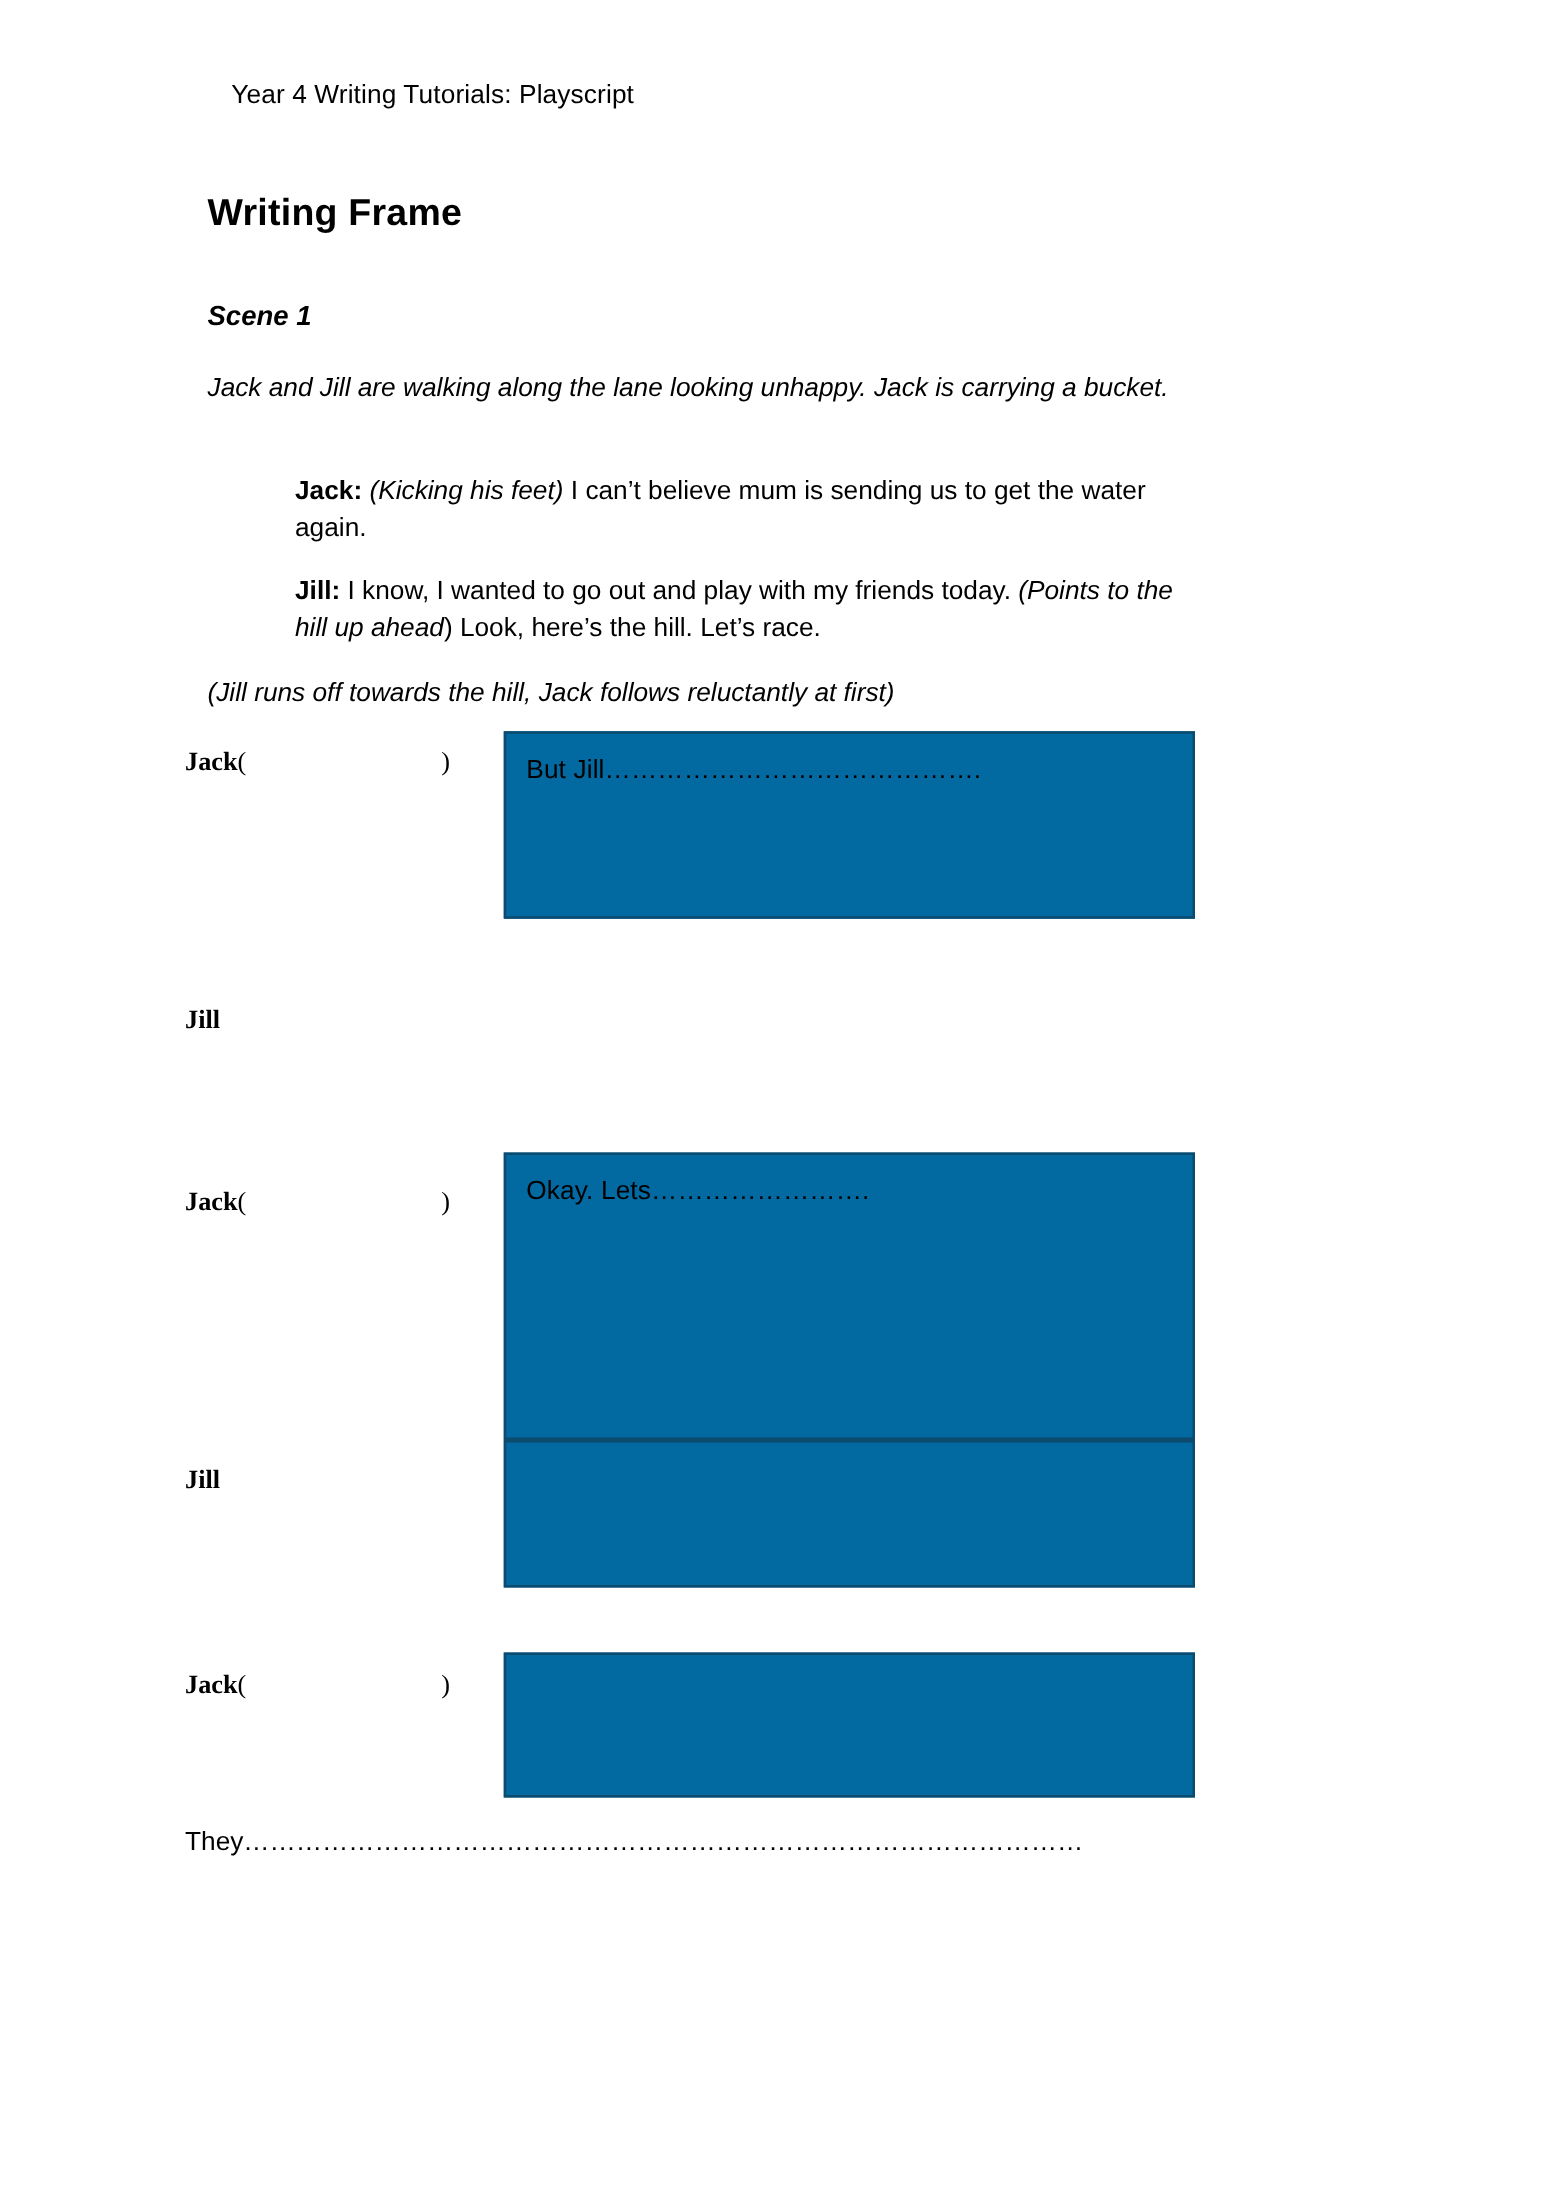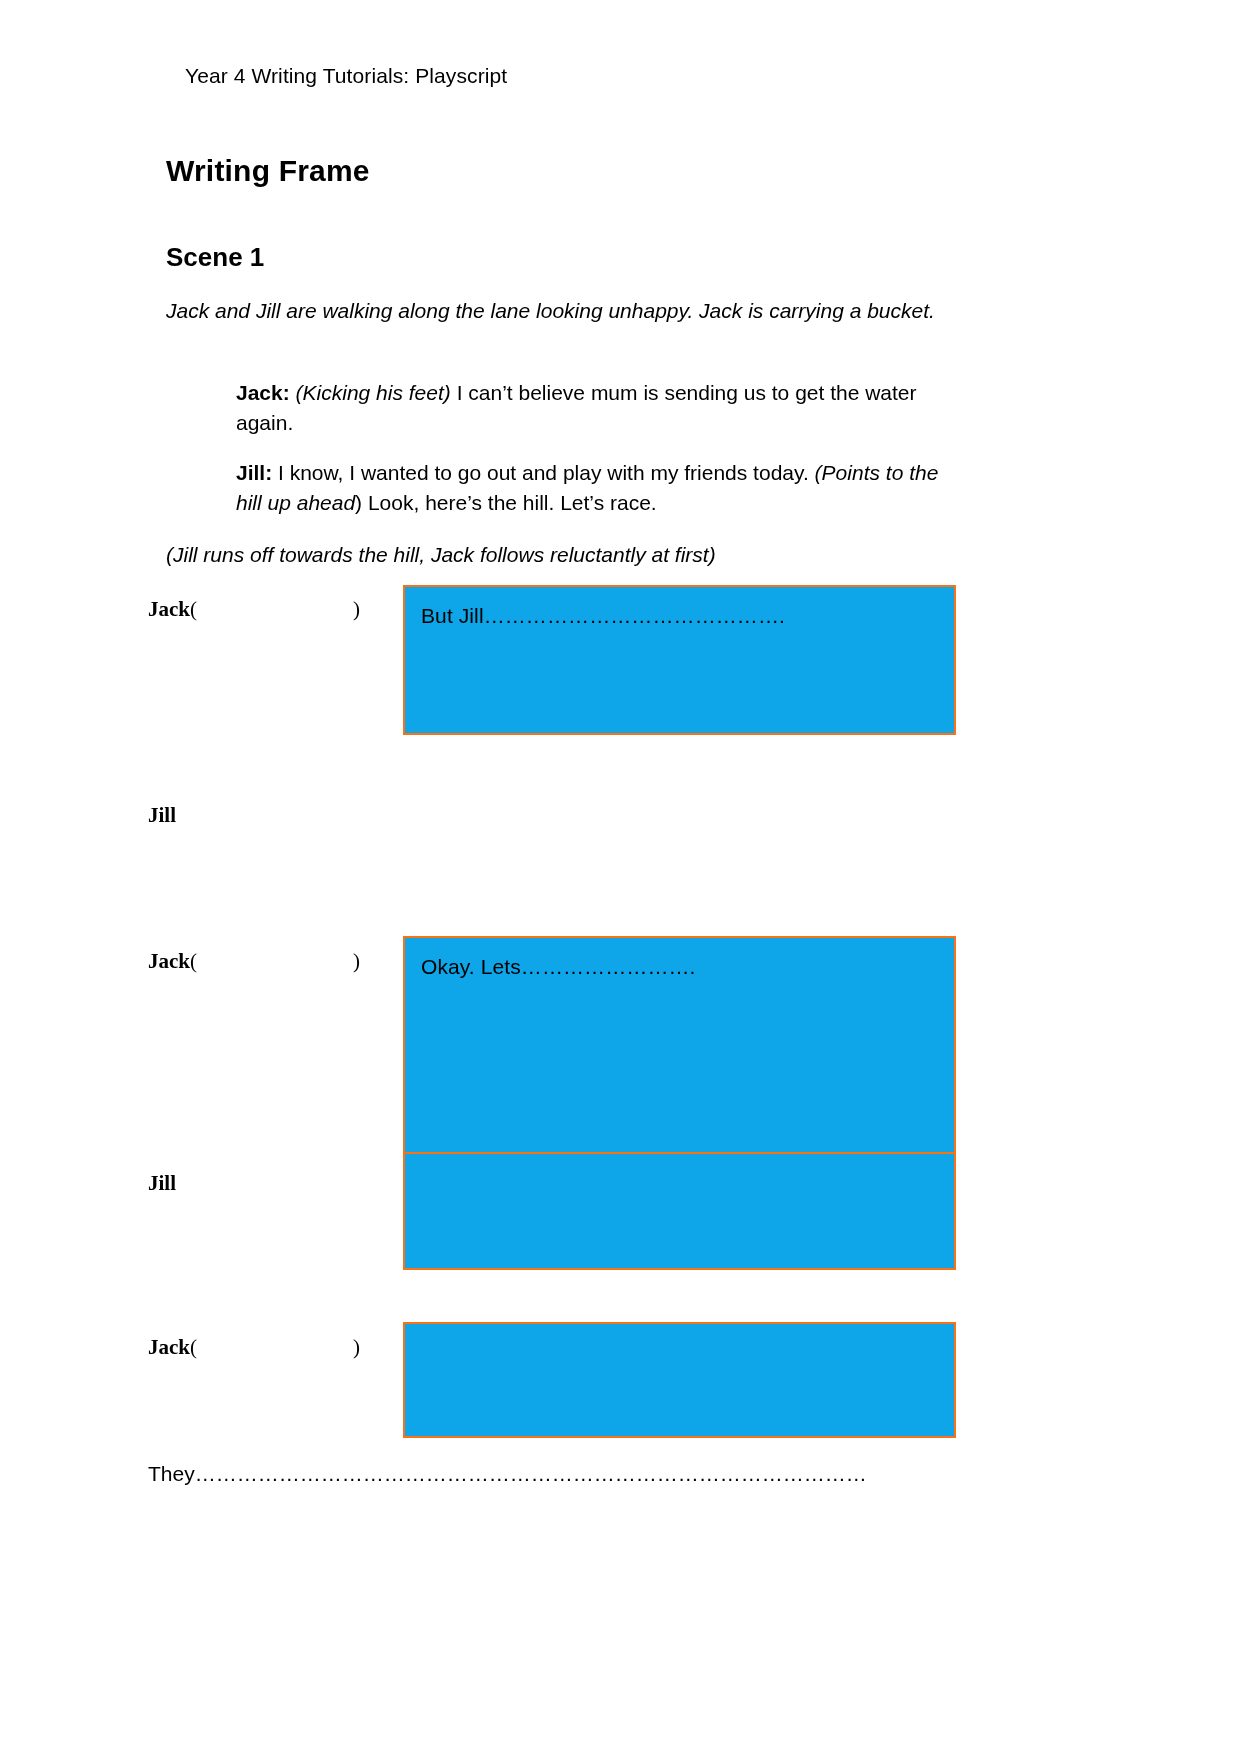--- a/index.html
+++ b/index.html
@@ -42,23 +42,24 @@
     font-weight: bold;
     line-height: 36px;
     letter-spacing: 0.2px;
     margin-top: 20px;
   }
   
   .scene-heading {
     position: absolute;
     left: 166px;
     top: 221px;
-    font-size: 26px;
+    font-size: 22px;
     font-weight: bold;
     line-height: 28px;
+    font-style: italic;
   }
   
   .stage-direction-top {
     position: absolute;
     left: 166px;
     top: 275px;
     width: 790px;
     font-size: 21px;
     font-style: italic;
     line-height: 30px;
@@ -109,23 +110,23 @@
   }
   .row-label .paren-close {
     position: absolute;
     left: 205px;
     top: 0;
   }
   .answer-box {
     position: absolute;
     left: 403px;
     width: 553px;
-    border: 2px solid #f97316;
+    border: 2px solid #0c4a6e;
     box-sizing: border-box;
-    background: #0ea5e9;
+    background: #0369a1;
   }
   .answer-box .box-text {
     font-size: 21px;
     font-weight: normal;
     line-height: 30px;
     padding: 14px 16px 0 16px;
     letter-spacing: 0.1px;
   }
   
   .closing-line {
@@ -174,21 +175,21 @@
   <div class="frame-row" style="top: 770px; height: 100px;">
     <div class="row-label" style="top: 32px;">
       <span>Jill</span><span class="paren-open"></span><span class="paren-close"></span>
     </div>
   </div>
 
   <div class="frame-row" style="top: 920px; height: 185px;">
     <div class="row-label" style="top: 28px;">
       <span>Jack</span><span class="paren-open">(</span><span class="paren-close">)</span>
     </div>
-    <div class="answer-box" style="top: 16px; height: 230px;">
+    <div class="answer-box" style="top: 2px; height: 230px;">
       <div class="box-text">Okay. Lets…………………….</div>
     </div>
   </div>
 
   <div class="frame-row" style="top: 1152px; height: 120px;">
     <div class="row-label" style="top: 18px;">
       <span>Jill</span><span class="paren-open"></span><span class="paren-close"></span>
     </div>
     <div class="answer-box" style="top: 0; height: 118px;">
       <div class="box-text"></div>

